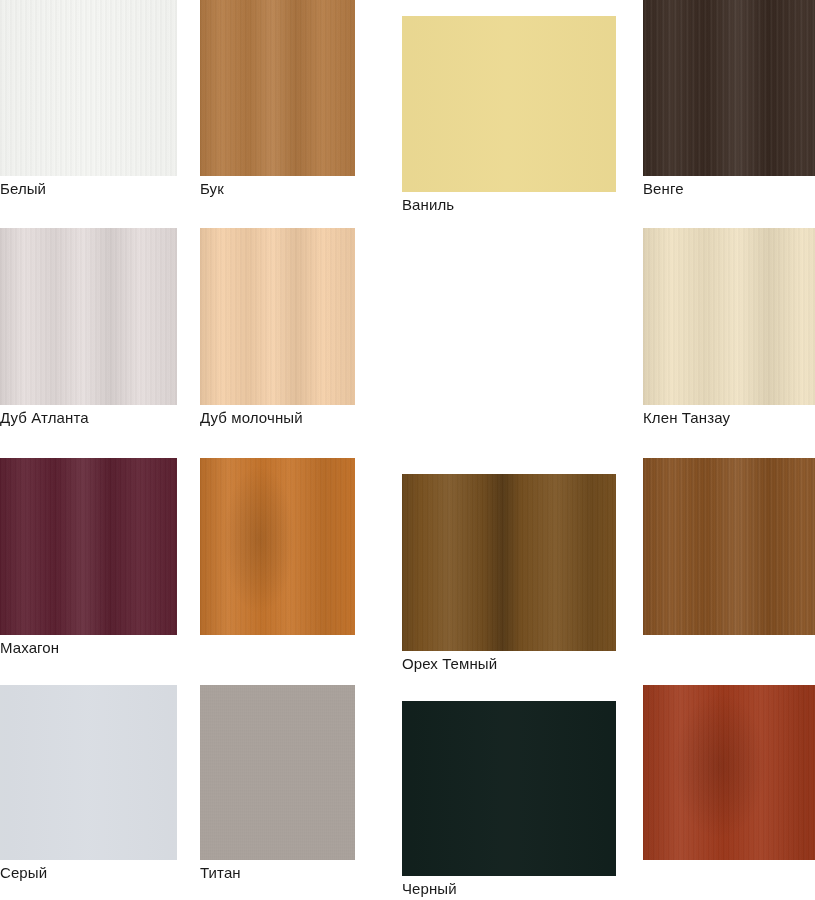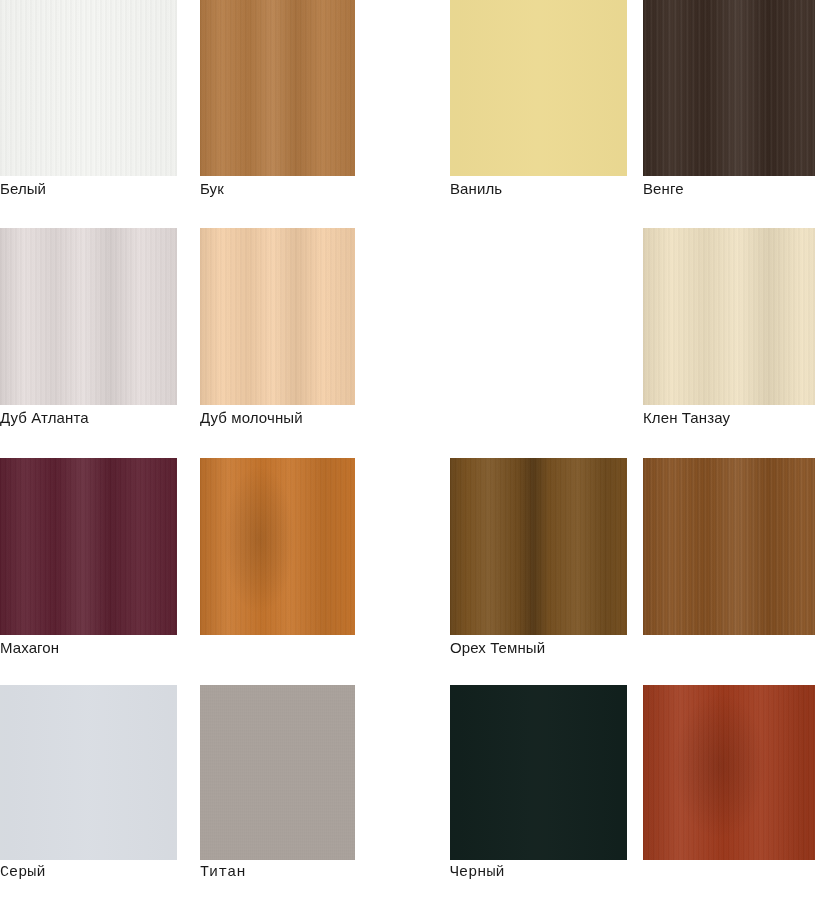--- a/index.html
+++ b/index.html
@@ -18,27 +18,27 @@
     height: 900px;
     background: #ffffff;
   }
 
   .swatch-cell {
     position: absolute;
     width: 177px;
   }
   .swatch-cell.col-1 { left: 0px;   width: 177px; }
   .swatch-cell.col-2 { left: 200px; width: 155px; }
-  .swatch-cell.col-3 { left: 450px; width: 177px; }
+  .swatch-cell.col-3 { left: 402px; width: 214px; margin-top: 16px; }
   .swatch-cell.col-4 { left: 643px; width: 202px; }
 
   .swatch-cell.row-1 { top: 0px; }
   .swatch-cell.row-2 { top: 228px; }
   .swatch-cell.row-3 { top: 458px; }
-  .swatch-cell.row-4 { top: 685px; font-family: Liberation Mono, monospace; }
+  .swatch-cell.row-4 { top: 685px; }
 
   .swatch-chip {
     position: relative;
     width: 100%;
     height: 177px;
     overflow: hidden;
     background-color: #cccccc;
   }
   .swatch-cell.row-1 .swatch-chip { height: 176px; }
   .swatch-cell.row-2 .swatch-chip { height: 177px; }

